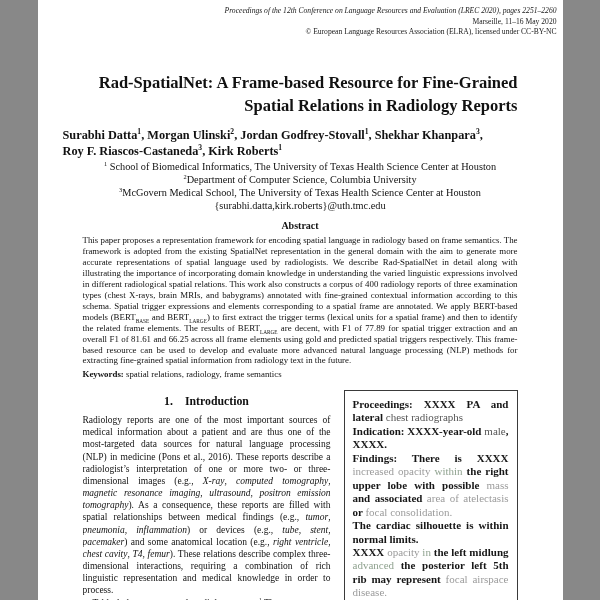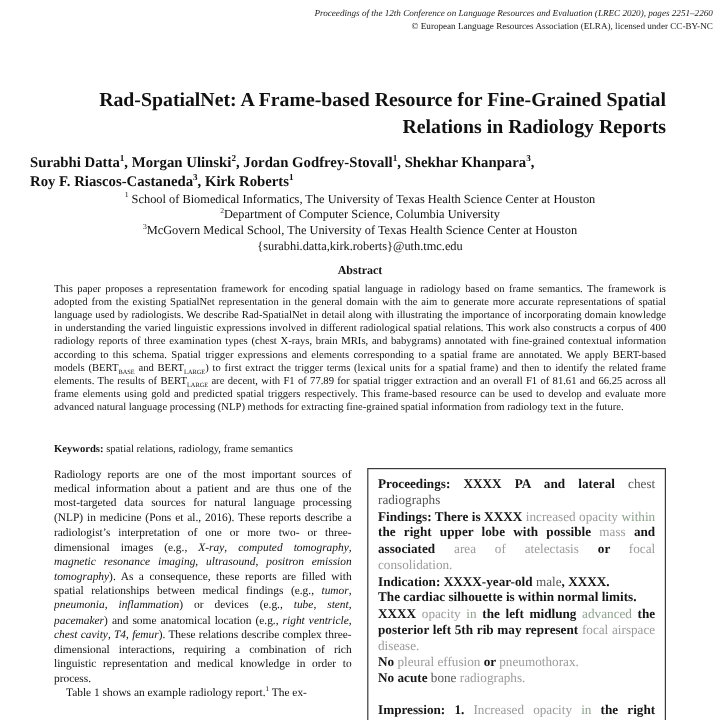--- a/index.html
+++ b/index.html
@@ -1,17 +1,17 @@
 <!DOCTYPE html>
 <html><head>
 <meta charset="utf-8">
 <style>
   html,body{margin:0;padding:0;background:#888;}
   .page{
-    position:relative; width:600px; height:600px; margin:0 auto;
+    position:relative; width:525px; height:600px; margin:0 auto;
     background:#fff; overflow:hidden; color:#111;
     font-family:"Liberation Serif", serif;
   }
   
   .proc-header{
     position:absolute; top:6px; right:6px; left:140px;
     text-align:right; font-size:7.6px; line-height:10.6px; color:#1a1a1a;
   }
   .proc-header .l1{font-style:italic;}
   
@@ -74,20 +74,21 @@
   .seg-trig{font-weight:normal; color:#8fa28f;}
   .seg-anat{font-weight:normal; color:#555555;}
 </style>
 </head>
 <body>
 
 <div class="page">
 
   <div class="proc-header">
     <div class="l1">Proceedings of the 12th Conference on Language Resources and Evaluation (LREC 2020), pages 2251–2260</div>
+    <div class="l2">Marseille, 11–16 May 2020</div>
     <div class="l3">© European Language Resources Association (ELRA), licensed under CC-BY-NC</div>
   </div>
 
   <div class="paper-title">Rad-SpatialNet: A Frame-based Resource for Fine-Grained Spatial Relations in Radiology Reports</div>
 
   <div class="authors"><span>Surabhi Datta</span><span class="seg-sup">1</span><span>, Morgan Ulinski</span><span class="seg-sup">2</span><span>, Jordan Godfrey-Stovall</span><span class="seg-sup">1</span><span>, Shekhar Khanpara</span><span class="seg-sup">3</span><span>,</span><br><span>Roy F. Riascos-Castaneda</span><span class="seg-sup">3</span><span>, Kirk Roberts</span><span class="seg-sup">1</span></div>
 
   <div class="affils">
     <div><span class="seg-sup">1</span><span> School of Biomedical Informatics, The University of Texas Health Science Center at Houston</span></div>
     <div><span class="seg-sup">2</span><span>Department of Computer Science, Columbia University</span></div>
@@ -97,28 +98,31 @@
 
   <div class="abstract-heading">Abstract</div>
   <div class="abstract-text"><span>This paper proposes a representation framework for encoding spatial language in radiology based on frame semantics. The framework is adopted from the existing SpatialNet representation in the general domain with the aim to generate more accurate representations of spatial language used by radiologists. We describe Rad-SpatialNet in detail along with illustrating the importance of incorporating domain knowledge in understanding the varied linguistic expressions involved in different radiological spatial relations. This work also constructs a corpus of 400 radiology reports of three examination types (chest X-rays, brain MRIs, and babygrams) annotated with fine-grained contextual information according to this schema. Spatial trigger expressions and elements corresponding to a spatial frame are annotated. We apply BERT-based models (BERT</span><span class="seg-sub">BASE</span><span> and BERT</span><span class="seg-sub">LARGE</span><span>) to first extract the trigger terms (lexical units for a spatial frame) and then to identify the related frame elements. The results of BERT</span><span class="seg-sub">LARGE</span><span> are decent, with F1 of 77.89 for spatial trigger extraction and an overall F1 of 81.61 and 66.25 across all frame elements using gold and predicted spatial triggers respectively. This frame-based resource can be used to develop and evaluate more advanced natural language processing (NLP) methods for extracting fine-grained spatial information from radiology text in the future.</span></div>
 
   <div class="keywords">
     <span class="kw-label">Keywords:</span><span> spatial relations, radiology, frame semantics</span>
   </div>
 
   <div class="columns">
     <div class="col-left">
+      <div class="sec-heading">
+        <span class="sec-num">1.</span><span>Introduction</span>
+      </div>
       <p><span>Radiology reports are one of the most important sources of medical information about a patient and are thus one of the most-targeted data sources for natural language processing (NLP) in medicine (Pons et al., 2016). These reports describe a radiologist’s interpretation of one or more two- or three-dimensional images (e.g., </span><span class="seg-i">X-ray</span><span>, </span><span class="seg-i">computed tomography</span><span>, </span><span class="seg-i">magnetic resonance imaging</span><span>, </span><span class="seg-i">ultrasound</span><span>, </span><span class="seg-i">positron emission tomography</span><span>). As a consequence, these reports are filled with spatial relationships between medical findings (e.g., </span><span class="seg-i">tumor</span><span>, </span><span class="seg-i">pneumonia</span><span>, </span><span class="seg-i">inflammation</span><span>) or devices (e.g., </span><span class="seg-i">tube</span><span>, </span><span class="seg-i">stent</span><span>, </span><span class="seg-i">pacemaker</span><span>) and some anatomical location (e.g., </span><span class="seg-i">right ventricle</span><span>, </span><span class="seg-i">chest cavity</span><span>, </span><span class="seg-i">T4</span><span>, </span><span class="seg-i">femur</span><span>). These relations describe complex three-dimensional interactions, requiring a combination of rich linguistic representation and medical knowledge in order to process.</span></p>
       <p class="indent"><span>Table 1 shows an example radiology report.</span><span class="seg-sup">1</span><span> The ex-</span></p>
     </div>
     <div class="col-right">
       <div class="report" id="report-box">
           <p><span>Proceedings:</span><span> XXXX PA and lateral </span><span class="seg-anat">chest radiographs</span></p>
+          <p><span>Indication:</span><span> XXXX-year-old </span><span class="seg-anat">male</span><span>, XXXX.</span></p>
           <p><span>Findings:</span><span> There is XXXX </span><span class="seg-gray">increased opacity</span><span> </span><span class="seg-trig">within</span><span> the right upper lobe with possible </span><span class="seg-gray">mass</span><span> and associated </span><span class="seg-gray">area of atelectasis</span><span> or </span><span class="seg-gray">focal consolidation.</span></p>
-          <p><span>Indication:</span><span> XXXX-year-old </span><span class="seg-anat">male</span><span>, XXXX.</span></p>
           <p><span>The cardiac silhouette is within normal limits.</span></p>
           <p><span>XXXX </span><span class="seg-gray">opacity</span><span> </span><span class="seg-trig">in</span><span> the left midlung </span><span class="seg-trig">advanced</span><span> the posterior left 5th rib may represent </span><span class="seg-gray">focal airspace disease.</span></p>
           <p><span>No </span><span class="seg-gray">pleural effusion</span><span> or </span><span class="seg-gray">pneumothorax.</span></p>
           <p><span>No acute </span><span class="seg-anat">bone</span><span> </span><span class="seg-gray">radiographs.</span></p>
           <p class="gap"><span>Impression:</span><span> 1. </span><span class="seg-gray">Increased opacity</span><span> </span><span class="seg-trig">in</span><span> the right upper lobe with XXXX associated </span><span class="seg-gray">atelectasis</span><span> may</span></p>
         </div>
     </div>
   </div>
 
 </div>

